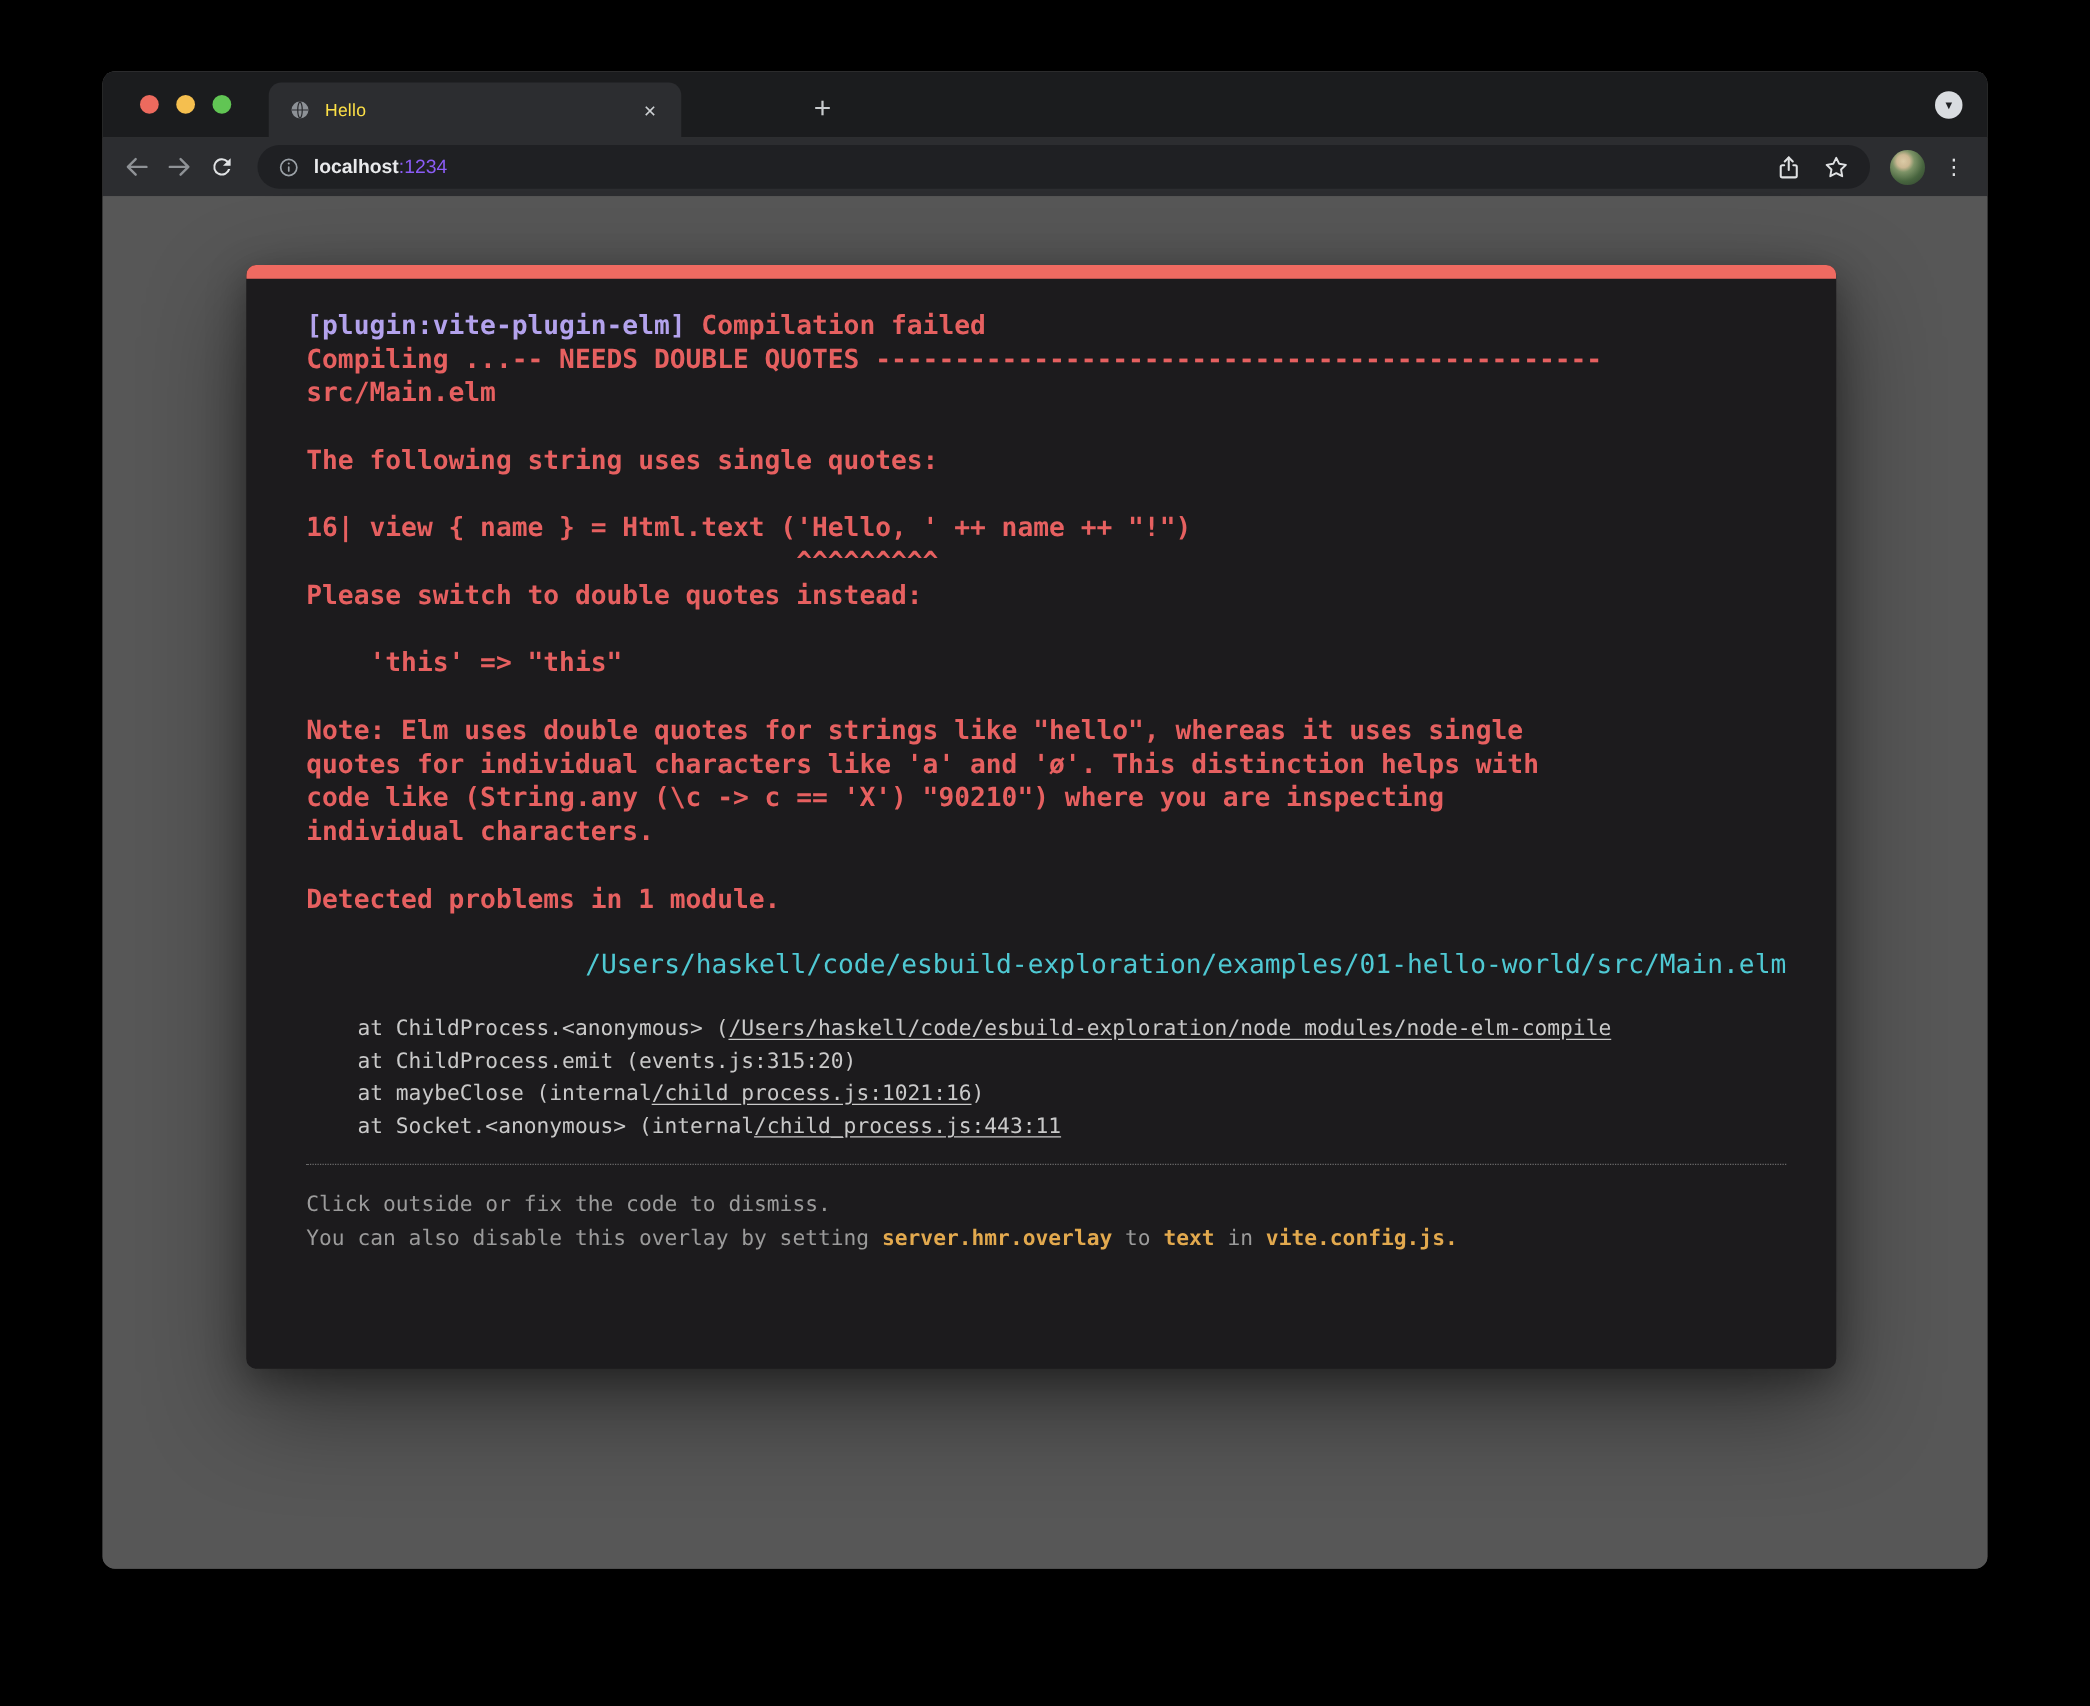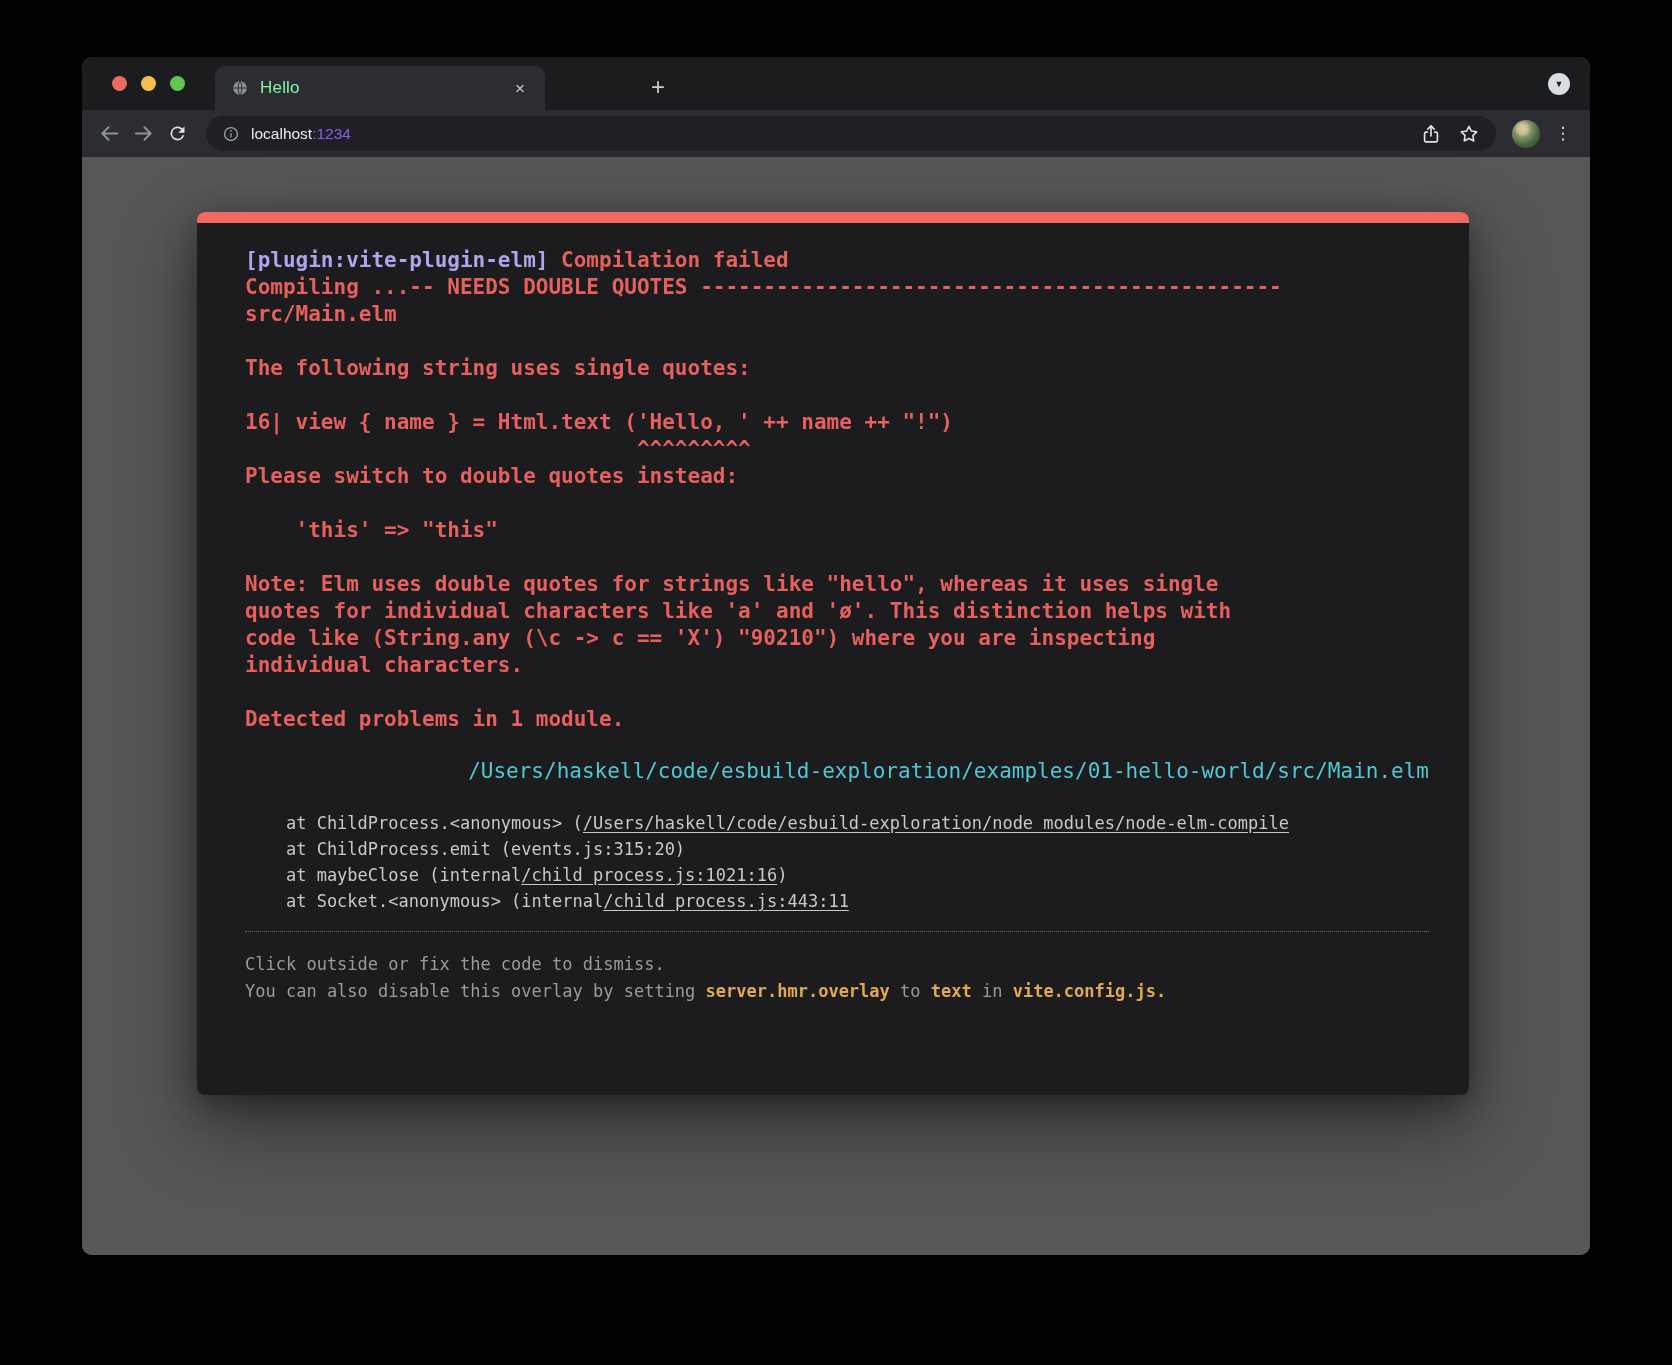--- a/index.html
+++ b/index.html
@@ -18,41 +18,41 @@
   .dot{ width:15px; height:15px; border-radius:50%; }
   .dot.r{ background:var(--c-traffic_red); }
   .dot.y{ background:var(--c-traffic_yellow); }
   .dot.g{ background:var(--c-traffic_green); }
   .tab{
     position:absolute; left:133px; top:9px; width:330px; height:44px;
     background:#2c2d30; border-radius:10px 10px 0 0;
     display:flex; align-items:center; padding:0 16px;
   }
   .favicon{ width:18px; height:18px; margin-right:11px; display:inline-flex; }
-  .tab-title{ flex:1; color:#86efac; font-size:17px; letter-spacing:.2px; }
+  .tab-title{ flex:1; color:#fde047; font-size:14px; letter-spacing:.2px; }
   .tab-close{ color:#cdd0d3; font-size:17px; line-height:1; padding:2px 4px; cursor:default; }
   .newtab{
     position:absolute; left:558px; top:12px; width:36px; height:36px;
     color:#c8cbce; font-size:24px; font-weight:300; display:flex; align-items:center; justify-content:center;
   }
   .tab-search{
     position:absolute; right:20px; top:16px; width:22px; height:22px; border-radius:50%;
     background:#d9dce0; display:flex; align-items:center; justify-content:center;
   }
   .tab-search span{ color:#1f2023; font-size:9px; line-height:1; }
   
   .toolbar{ height:47px; background:#2c2d30; display:flex; align-items:center; padding:0 14px 0 10px; }
   .navbtn{ width:34px; height:34px; display:flex; align-items:center; justify-content:center; flex:0 0 auto; }
   .omnibox{
     flex:1; height:35px; margin:0 10px 0 12px; background:#1f2023; border-radius:18px;
     display:flex; align-items:center; padding:0 8px 0 13px; min-width:0;
   }
   .info-btn{ width:24px; height:24px; display:flex; align-items:center; justify-content:center; margin-right:8px; flex:0 0 auto; }
   .url{ font-size:15.5px; white-space:nowrap; }
-  .url .host{ color:#e9eaec; font-weight:400; }
+  .url .host{ color:#e9eaec; font-weight:700; }
   .url .port{ color:#8b5cf6; }
   .ob-spacer{ flex:1; }
   .ob-btn{ width:38px; height:34px; display:flex; align-items:center; justify-content:center; flex:0 0 auto; }
   .avatar{
     width:28px; height:28px; border-radius:50%; margin:0 10px 0 6px; flex:0 0 auto;
     background:radial-gradient(circle at 38% 32%, #dcCBa6 0%, #ccb893 20%, #7d9367 34%, #48653f 62%, #2c3d2c 100%);
   }
   .menu-btn{ width:26px; height:34px; display:flex; align-items:center; justify-content:center; color:#dfe1e3; font-size:17px; letter-spacing:0; }
   
   .page{ position:relative; height:1098px; background:#575757; }

